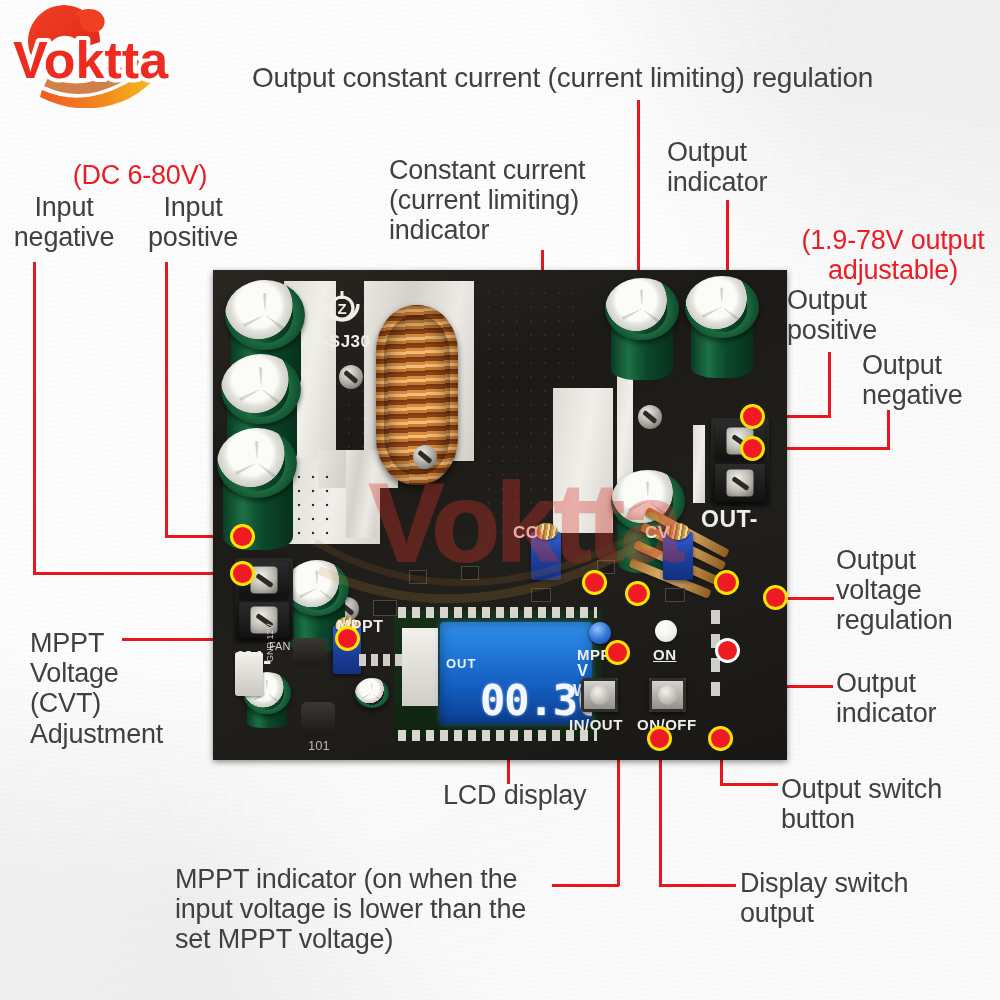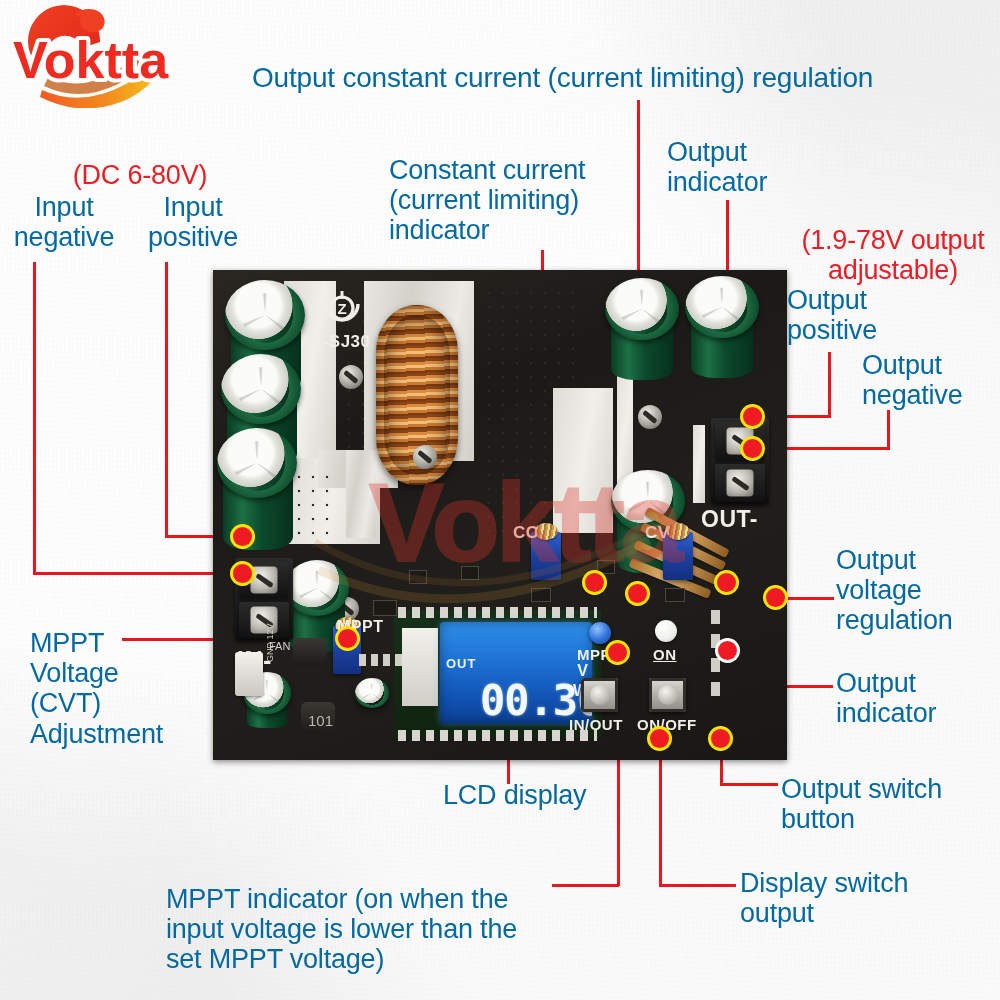--- a/index.html
+++ b/index.html
@@ -17,21 +17,21 @@
       linear-gradient(115deg,#f4f4f4 0%,#eeeeee 45%,#f2f2f2 100%);
   }
   #page-bg:after{content:"";position:absolute;inset:0;opacity:.35;
     background-image:
       repeating-linear-gradient(92deg, rgba(170,170,175,.10) 0 1px, rgba(0,0,0,0) 1px 4px),
       repeating-linear-gradient(4deg, rgba(165,165,172,.08) 0 1px, rgba(0,0,0,0) 1px 5px);
   }
 
   
   .lbl{position:absolute;font-size:27px;line-height:1.12;letter-spacing:-.2px;
-       color:#0369a1;white-space:pre-line;font-weight:400;}
+       color:#404040;white-space:pre-line;font-weight:400;}
   .lbl.red{color:#ec1c24;}
   .lbl.c{text-align:center;}
 
   
   .ln{position:absolute;background:#e8171f;}
   .lnh{height:3px;}
   .lnv{width:3px;}
 
   
   .dot{position:absolute;width:19px;height:19px;border-radius:50%;
@@ -283,21 +283,21 @@
   </div>
   <div class="silk" style="left:432px;top:253px;font-size:17px;">CV</div>
 
   <div class="pot" style="left:120px;top:356px;width:28px;height:48px;">
     <div class="screw"></div>
   </div>
   <div class="silk" style="left:124px;top:348px;font-size:16px;">MPPT</div>
 
   <div class="sq" style="left:80px;top:368px;width:34px;height:28px;"></div>
   <div class="sq" style="left:88px;top:432px;width:34px;height:32px;border-radius:6px;"></div>
-  <div class="micro" style="left:95px;top:442px;font-size:15px;color:#b9b7b0;">101</div>
+  <div class="micro" style="left:95px;top:468px;font-size:13px;color:#b9b7b0;">101</div>
   <div class="capbody" style="left:34px;top:420px;width:40px;height:38px;"></div>
   <div class="cap" style="left:30px;top:402px;width:48px;height:42px;"></div>
   <div class="cap" style="left:142px;top:408px;width:34px;height:30px;"></div>
 
   <div style="position:absolute;left:22px;top:382px;width:28px;height:44px;border-radius:3px;
               background:linear-gradient(180deg,#f2f1ec,#c9c8c1);box-shadow:0 1px 3px rgba(0,0,0,.5);"></div>
   <div class="micro" style="left:22px;top:370px;font-size:11px;padding-left:34px;">FAN</div>
   <div class="micro" style="left:52px;top:392px;font-size:9px;transform:rotate(-90deg);transform-origin:0 0;">GND 12V</div>
 
   <div id="lcdmod">
@@ -400,15 +400,15 @@
 <div class="lbl" style="left:740px;top:868px;width:230px;">Display switch
 output</div>
 
 <div class="lbl" style="left:30px;top:628px;width:190px;">MPPT
 Voltage
 (CVT)
 Adjustment</div>
 
 <div class="lbl" style="left:443px;top:780px;width:230px;">LCD display</div>
 
-<div class="lbl" style="left:166px;top:864px;width:430px;margin-top:20px;">MPPT indicator (on when the
+<div class="lbl" style="left:175px;top:864px;width:430px;">MPPT indicator (on when the
 input voltage is lower than the
 set MPPT voltage)</div>
 
 </body></html>

